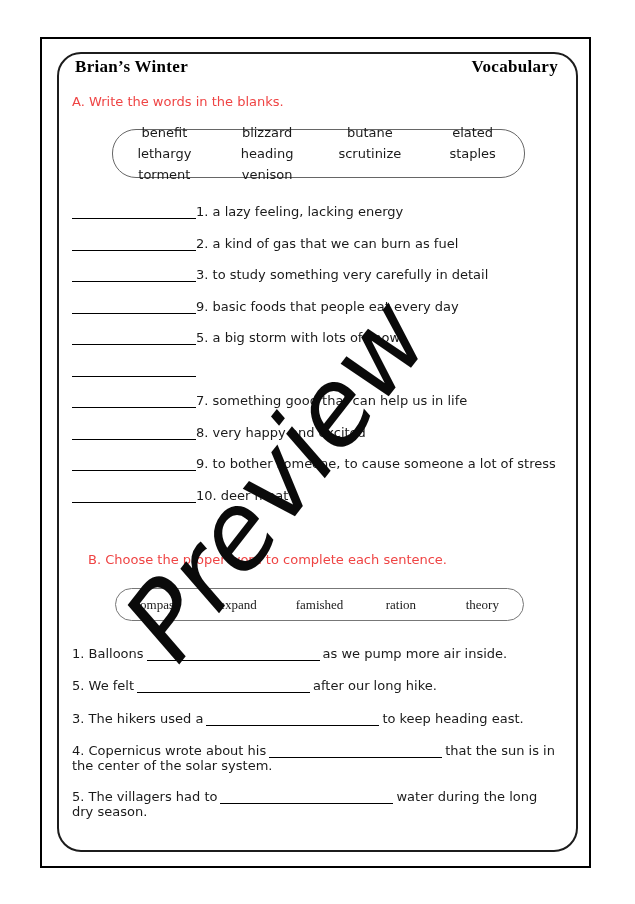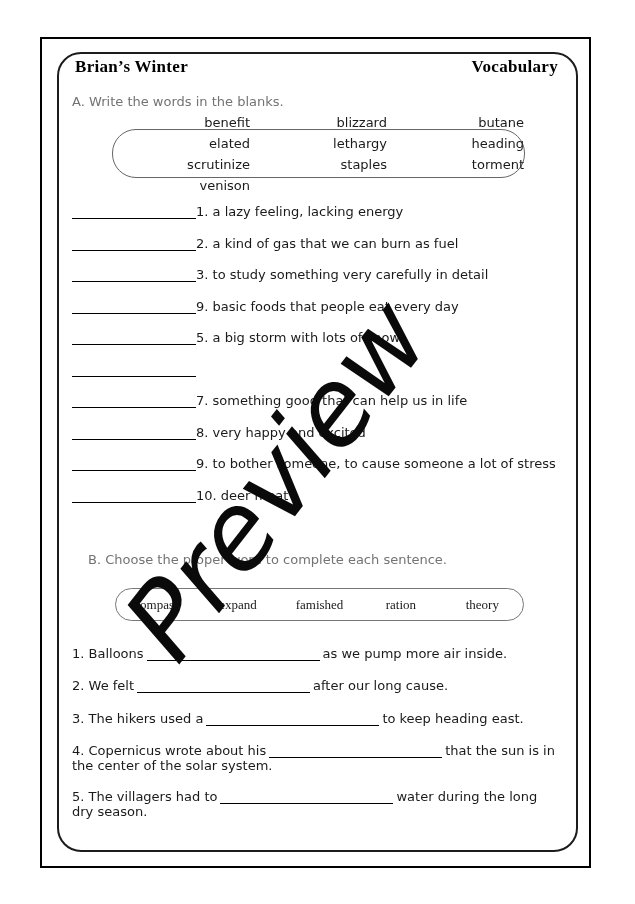--- a/index.html
+++ b/index.html
@@ -15,29 +15,29 @@
   }
   
   .inner-frame{
     left:57px;top:52px;width:521px;height:800px;
     border:2px solid #1c1c1c;border-radius:24px;box-sizing:border-box;
   }
   .header-row{
     left:75px;top:57px;width:483px;display:flex;justify-content:space-between;
     font-size:17px;font-weight:bold;letter-spacing:0.3px;color:#000;font-family:Liberation Serif, serif;
   }
-  .section-heading{font-size:13px;color:#737373;white-space:nowrap;}
+  .section-heading{font-size:13px;color:#ef4444;white-space:nowrap;}
   .heading-a{left:72px;top:94px;}
   .heading-b{left:72px;top:552px;margin-left:16px;}
 
   .bank-a{
     left:112px;top:129px;width:413px;height:49px;box-sizing:border-box;
     border:1px solid #666;border-radius:24px;
-    display:grid;grid-template-columns:repeat(3,1fr);align-content:center;
-    font-size:13px;text-align:right;line-height:21px;
+    display:grid;grid-template-columns:repeat(4,1fr);align-content:center;
+    font-size:13px;text-align:center;line-height:21px;
   }
   .bank-b{
     left:115px;top:588px;width:409px;height:33px;box-sizing:border-box;
     border:1px solid #777;border-radius:17px;
     display:flex;align-items:center;
     font-size:13px;text-align:center;font-family:Liberation Serif, serif;
   }
   .bank-b .bank-word{flex:1;}
 
   .items-a{left:72px;top:203px;width:505px;}
@@ -111,21 +111,21 @@
   <span class="bank-word">ration</span>
   <span class="bank-word">theory</span>
 </div>
 
 <div class="abs sentences-b">
   <div class="sentence-b" style="top:0px">
     <div class="sentence-line1"><span>1. Balloons</span><span class="blank-b"></span><span>as we pump more air inside.</span></div>
     <div></div>
   </div>
   <div class="sentence-b" style="top:32px">
-    <div class="sentence-line1"><span>2. We felt</span><span class="blank-b"></span><span>after our long cause.</span></div>
+    <div class="sentence-line1"><span>5. We felt</span><span class="blank-b"></span><span>after our long hike.</span></div>
     <div></div>
   </div>
   <div class="sentence-b" style="top:65px">
     <div class="sentence-line1"><span>3. The hikers used a</span><span class="blank-b"></span><span>to keep heading east.</span></div>
     <div></div>
   </div>
   <div class="sentence-b" style="top:97px">
     <div class="sentence-line1"><span>4. Copernicus wrote about his</span><span class="blank-b"></span><span>that the sun is in</span></div>
     <div>the center of the solar system.</div>
   </div>

